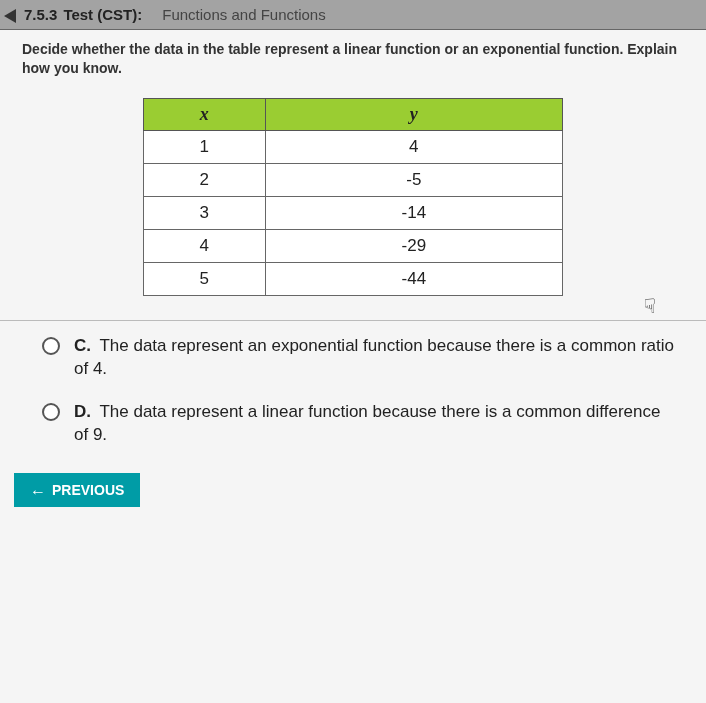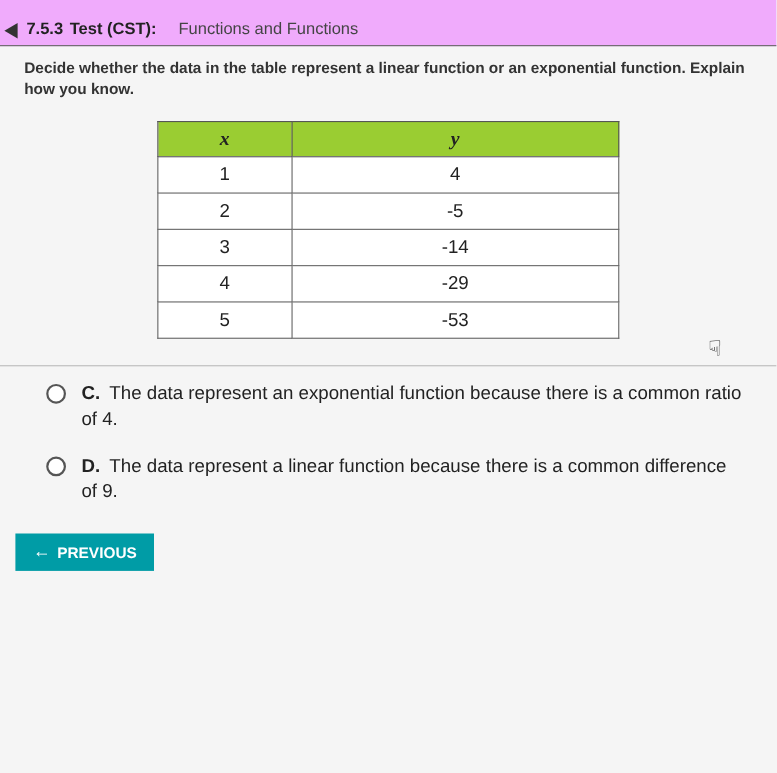--- a/index.html
+++ b/index.html
@@ -6,23 +6,23 @@
   body {
     font-family: Arial, Helvetica, sans-serif;
     background: #f5f5f5;
     width: 706px;
     height: 703px;
     color: #222;
   }
   .header {
     display: flex;
     align-items: flex-end;
-    padding: 18px 10px 6px 4px;
+    padding: 6px 10px 6px 4px;
     border-bottom: 1px solid #666;
-    background: #f0abfc;
+    background: #a3a3a3;
     font-size: 15px;
   }
   .back-triangle {
     width: 0; height: 0;
     border-top: 7px solid transparent;
     border-bottom: 7px solid transparent;
     border-right: 12px solid #333;
     margin-right: 8px;
   }
   .test-num { font-weight: bold; margin-right: 6px; }
@@ -152,21 +152,21 @@
       <tr>
         <td>3</td>
         <td>-14</td>
       </tr>
       <tr>
         <td>4</td>
         <td>-29</td>
       </tr>
       <tr>
         <td>5</td>
-        <td>-53</td>
+        <td>-44</td>
       </tr>
     </tbody>
   </table>
 </div>
 
 <hr class="hr">
 
 <div class="options">
 
 

